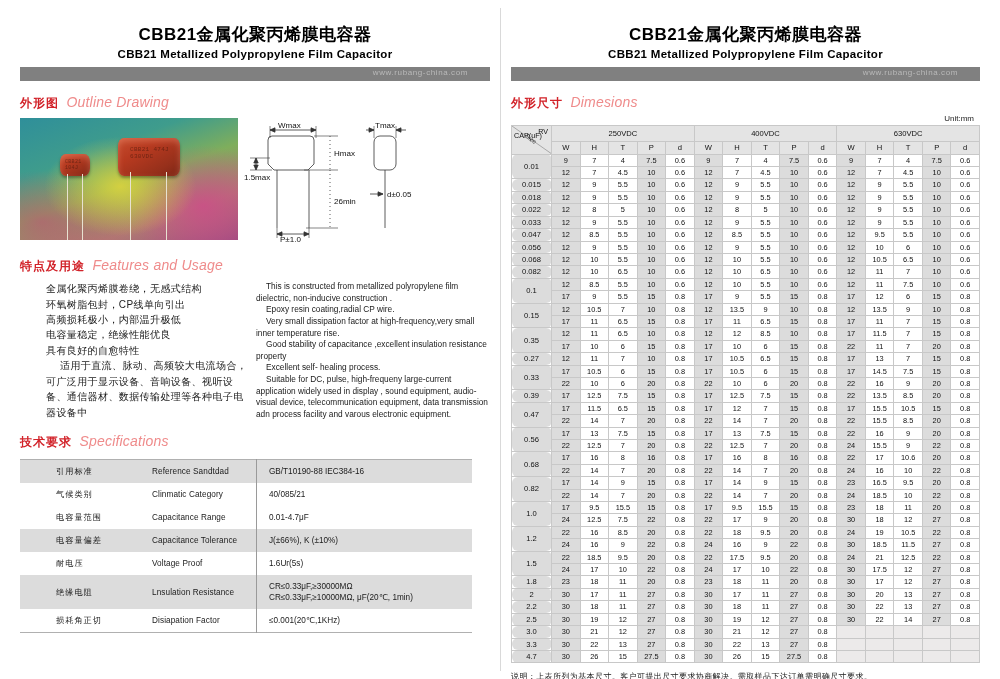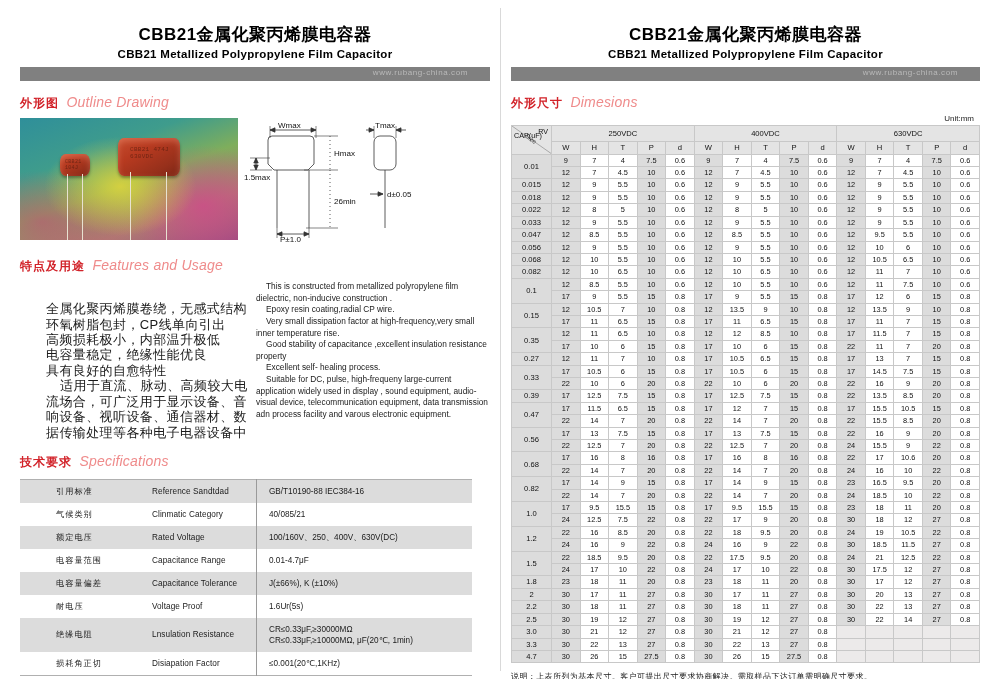--- a/index.html
+++ b/index.html
@@ -46,21 +46,21 @@
   .cap-big{left:98px;top:20px;width:62px;height:102px;}
   .cap-big .body{left:0;top:0;width:62px;height:38px;}
   .cap-big .mark{left:12px;top:9px;font-size:6px;}
   .cap-big .lead{top:34px;height:68px;}
 
   .drawing{flex:1;position:relative;height:126px;margin-left:6px;}
   .drawing svg{display:block;}
 
   
   .feat-wrap{display:flex;margin-top:6px;}
-  .feat-cn{width:228px;padding-left:26px;box-sizing:border-box;font-size:13px;line-height:15.4px;color:#1a1a1a;letter-spacing:.4px;margin-top:20px;}
+  .feat-cn{width:228px;padding-left:26px;box-sizing:border-box;font-size:10px;line-height:15.4px;color:#1a1a1a;letter-spacing:.4px;}
   .feat-cn p{margin:0;}
   .feat-cn .ind{text-indent:14px;}
   .feat-en{flex:1;padding-left:8px;font-size:8.3px;line-height:11.6px;color:#1a1a1a;}
   .feat-en p{margin:0 0 0 0;}
   .feat-en .ind{text-indent:10px;}
 
   
   .spec{margin-top:8px;width:452px;border-collapse:collapse;table-layout:fixed;}
   .spec td{font-size:8.2px;color:#1a1a1a;padding:6px 0 6px 0;vertical-align:middle;}
   .spec tr.alt td{background:#dcdcdc;}
@@ -72,21 +72,21 @@
   .spec-bot{border-bottom:1px solid #b0b0b0;}
 
   
   .unit{text-align:right;font-size:8px;color:#222;margin-top:2px;padding-right:6px;}
   .dim{width:100%;border-collapse:collapse;table-layout:fixed;margin-top:2px;}
   .dim th,.dim td{font-size:7.4px;text-align:center;color:#111;
       border:1px solid #c8c8c8;padding:0;height:11.4px;line-height:11.4px;font-weight:normal;}
   .dim th{background:#e4e4e4;font-size:7.6px;}
   .dim .vhdr{background:#e4e4e4;height:15px;line-height:15px;font-weight:normal;}
   .dim col.capcol{width:40px;}
-  .dim td.capc{background:#dcdcdc;font-size:7.6px;}
+  .dim td.capc{background:#dcdcdc;font-size:7.6px;border-radius:6px;}
   .dim td.sh{background:#dcdcdc;}
   .dim td.blank{background:#eceaea;}
   .corner{position:relative;background:#e4e4e4;}
   .corner .rv{position:absolute;right:3px;top:0px;font-size:7.2px;}
   .corner .cap{position:absolute;left:2px;bottom:12px;font-size:7.2px;}
   .corner .size{position:absolute;left:13px;top:7px;font-size:6.2px;transform:rotate(38deg);color:#333;}
   .corner .slash{position:absolute;left:0;top:0;width:100%;height:100%;}
   .grpline{border-left:1px solid #9d9d9d !important;}
   .thickrow td{border-top:1px solid #9d9d9d !important;}
 
@@ -231,27 +231,20 @@
             <td class="c2">Reference Sandtdad</td>
             <td class="c3">
                   <div>GB/T10190-88 IEC384-16</div>
                 </td>
           </tr>
           <tr>
             <td class="c1">气候类别</td>
             <td class="c2">Clinmatic Category</td>
             <td class="c3">
                   <div>40/085/21</div>
-                </td>
-          </tr>
-          <tr class="alt">
-            <td class="c1">额定电压</td>
-            <td class="c2">Rated Voltage</td>
-            <td class="c3">
-                  <div>100/160V、250、400V、630V(DC)</div>
                 </td>
           </tr>
           <tr>
             <td class="c1">电容量范围</td>
             <td class="c2">Capacitance Range</td>
             <td class="c3">
                   <div>0.01-4.7μF</div>
                 </td>
           </tr>
           <tr class="alt">

